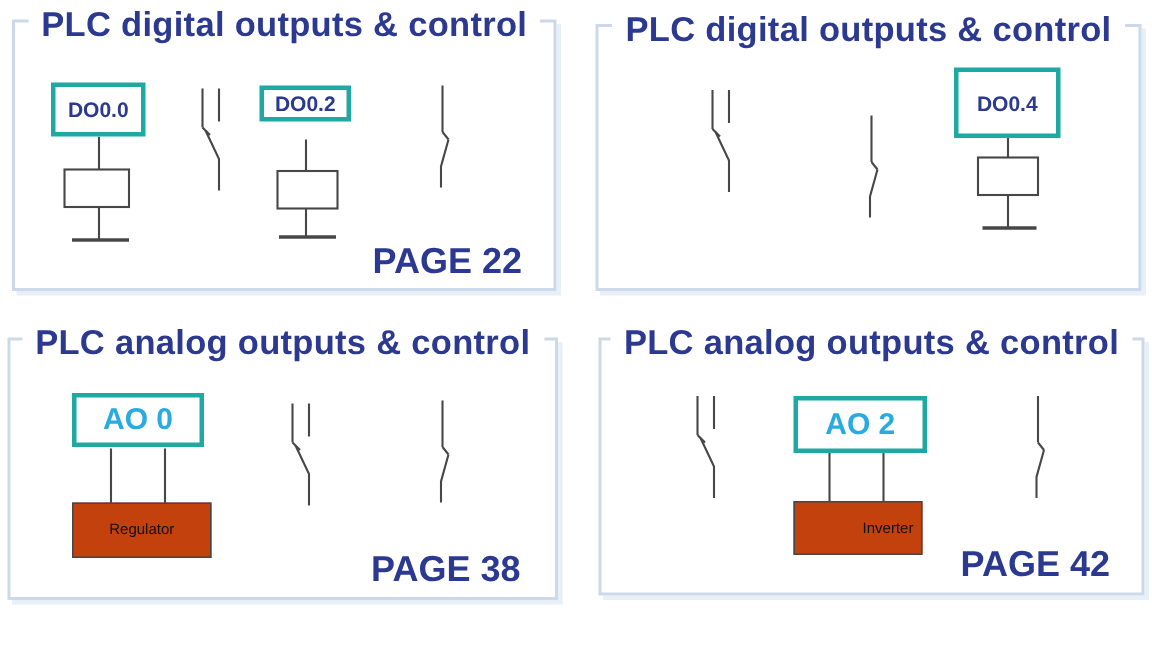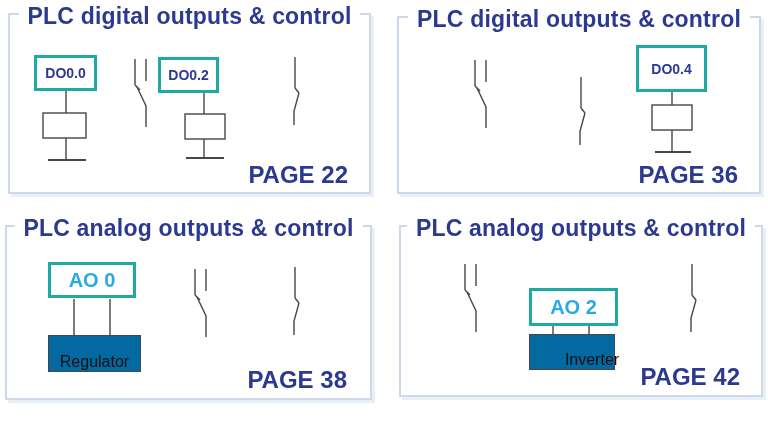--- a/index.html
+++ b/index.html
@@ -12,23 +12,23 @@
   .panel-title { position: absolute; top: -12px; left: 50%; transform: translateX(-50%);
     background: #fff; padding: 0 9px; white-space: nowrap;
     color: #2b3990; font-size: 23px; font-weight: bold; letter-spacing: 0.2px; }
   .page-label { position: absolute; color: #2b3990; font-size: 24px; font-weight: bold; }
 
   .out-box { position: absolute; border: 3px solid #1fa9a3; background: #fff;
     display: flex; align-items: center; justify-content: center; }
   .out-box.digital { color: #2b3990; font-size: 14px; font-weight: bold; }
   .out-box.analog  { color: #29abe2; font-size: 20px; font-weight: bold; }
 
-  .device-box { position: absolute; border: 1.5px solid #474747; background: #0369a1;
-    display: flex; align-items: flex-end; justify-content: center;
-    color: #111; font-size: 16px; }
+  .device-box { position: absolute; border: 1.5px solid #474747; background: #c2410c;
+    display: flex; align-items: center; justify-content: center;
+    color: #111; font-size: 10px; }
 
   .wires { position: absolute; left: 0; top: 0; pointer-events: none; }
   .wires path, .wires line, .wires rect { stroke: #474747; stroke-width: 1.4; fill: none; }
   .wires line.gnd { stroke-width: 2.2; }
 </style>
 </head>
 <body>
 
 <div class="stage">
 
@@ -57,21 +57,21 @@
       <g transform="translate(277,42)">
         <path d="M8,0 V31"></path>
           <path d="M8,31 l4,5"></path>
           <path d="M12,36 L7,54 V68"></path>
       </g>
     </svg>
 
     <div class="out-box digital" style="left:24px; top:40px; width:63px; height:36px;">
       <span>DO0.0</span>
     </div>
-    <div class="out-box digital" style="left:148px; top:42px; width:61px; height:36px;">
+    <div class="out-box digital" style="left:163px; top:42px; width:61px; height:24px;">
       <span>DO0.2</span>
     </div>
 
     <div class="page-label" style="right:21px; bottom:3px;">PAGE 22</div>
   </section>
 
   <section class="panel" style="left:397px; top:16px; width:364px; height:178px;">
     <div class="panel-title">PLC digital outputs &amp; control</div>
 
     <svg class="wires" width="360" height="174">
@@ -92,21 +92,20 @@
       <line x1="273" y1="66" x2="273" y2="87"></line>
       <rect x="253" y="87" width="40" height="25"></rect>
       <line x1="273" y1="112" x2="273" y2="134"></line>
       <line class="gnd" x1="256" y1="134" x2="292" y2="134"></line>
     </svg>
 
     <div class="out-box digital" style="left:237px; top:27px; width:71px; height:47px;">
       <span>DO0.4</span>
     </div>
 
-    <div class="page-label" style="right:21px; bottom:3px;">PAGE 36</div>
   </section>
 
   <section class="panel" style="left:5px; top:225px; width:367px; height:175px;">
     <div class="panel-title">PLC analog outputs &amp; control</div>
 
     <svg class="wires" width="363" height="171">
       <line x1="67" y1="72" x2="67" y2="109"></line>
       <line x1="103" y1="72" x2="103" y2="109"></line>
 
       <g transform="translate(180,42)">
@@ -147,21 +146,21 @@
       <line x1="152" y1="74" x2="152" y2="108"></line>
       <line x1="188" y1="74" x2="188" y2="108"></line>
 
       <g transform="translate(283,37)">
         <path d="M8,0 V31"></path>
           <path d="M8,31 l4,5"></path>
           <path d="M12,36 L7,54 V68"></path>
       </g>
     </svg>
 
-    <div class="out-box analog" style="left:128px; top:37px; width:89px; height:38px;margin-top:24px;">
+    <div class="out-box analog" style="left:128px; top:37px; width:89px; height:38px;">
       <span>AO 2</span>
     </div>
     <div class="device-box" style="left:128px; top:107px; width:86px; height:36px;padding-left:40px;">
       <span>Inverter</span>
     </div>
 
     <div class="page-label" style="right:21px; bottom:4px;">PAGE 42</div>
   </section>
 
 </div>

